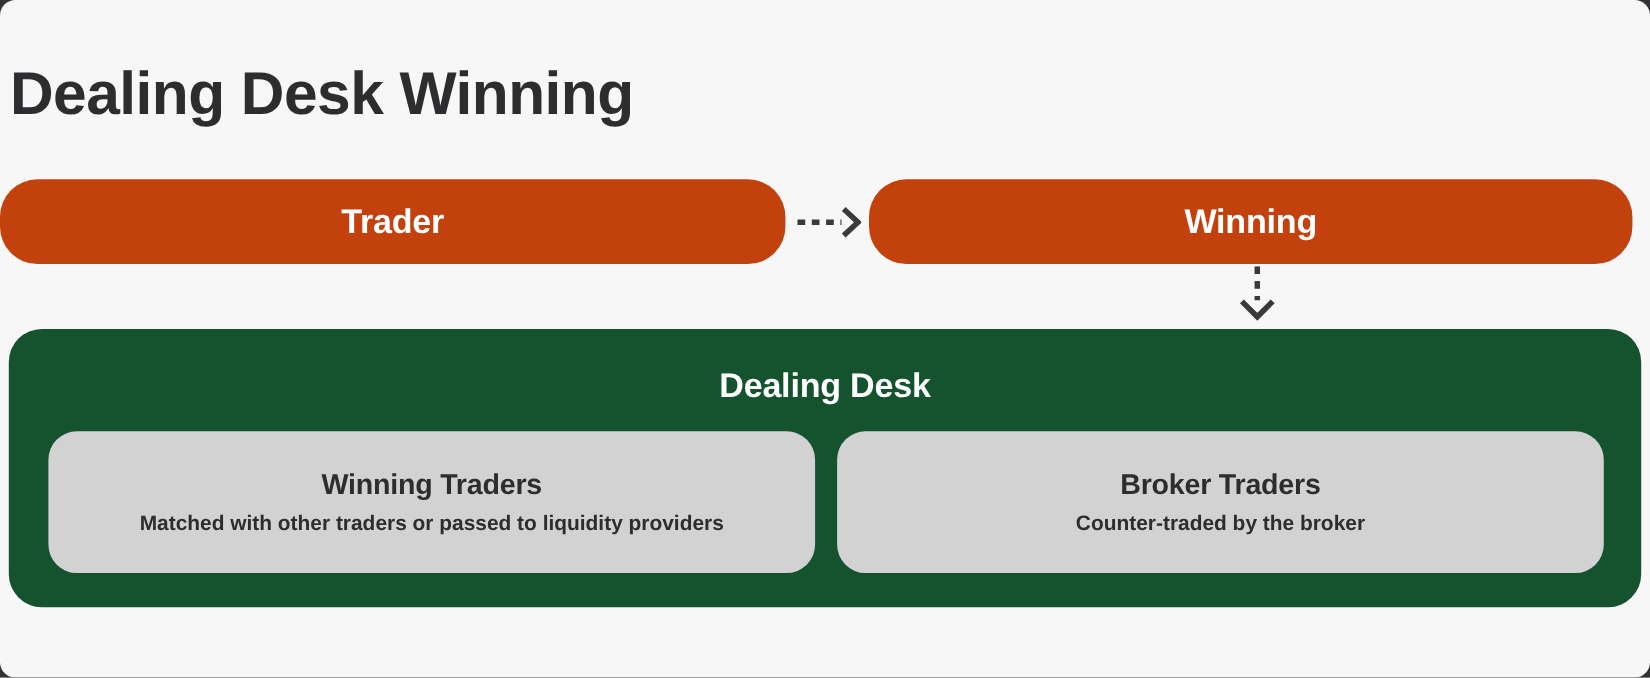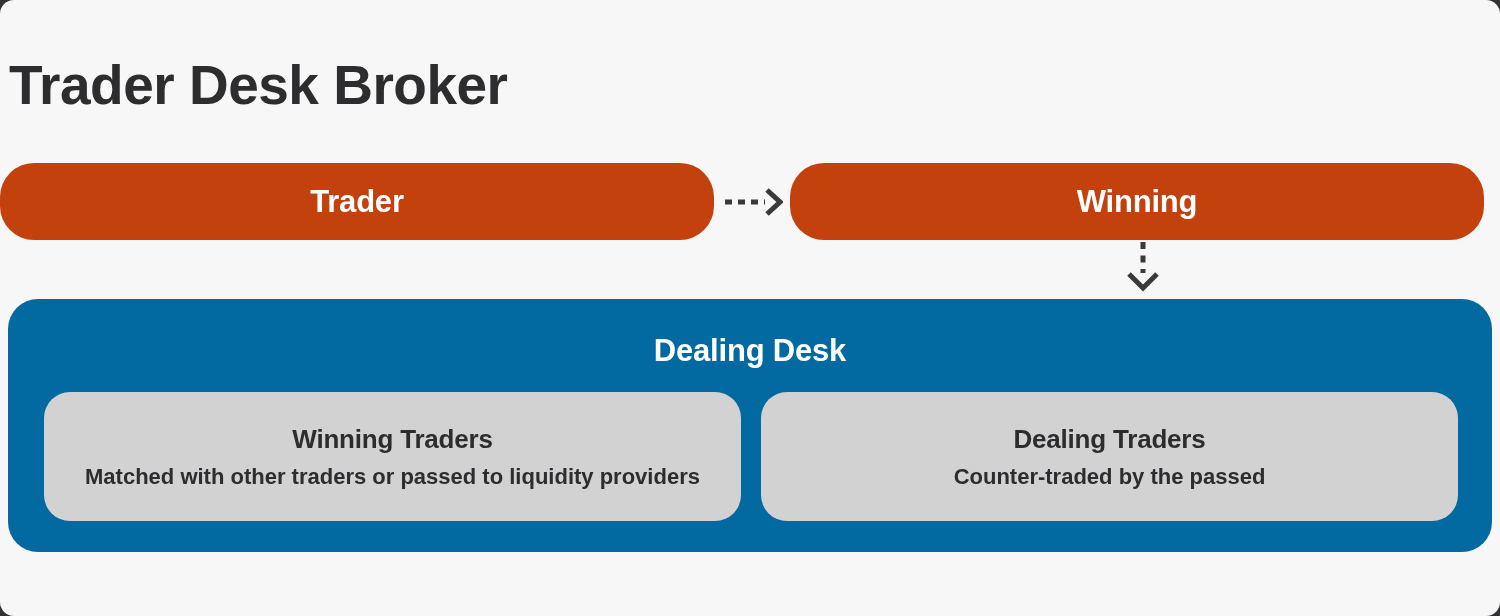--- a/index.html
+++ b/index.html
@@ -63,21 +63,21 @@
     top: 242px;
     width: 34px;
     height: 52px;
   }
   .dealing-desk {
     position: absolute;
     left: 8px;
     top: 299px;
     width: 1484px;
     height: 253px;
-    background: #0369a1;
+    background: #14532d;
     border-radius: 30px;
   }
   .dd-title {
     position: absolute;
     top: 36px;
     left: 0;
     right: 0;
     text-align: center;
     color: #ffffff;
     font-size: 31px;
@@ -107,33 +107,33 @@
     text-align: center;
   }
   .dd-box-title {
     font-size: 26px;
     font-weight: 700;
     color: #2d2d2f;
     line-height: 1;
     letter-spacing: -0.2px;
   }
   .dd-box-sub {
-    font-size: 22px;
+    font-size: 19px;
     font-weight: 700;
     color: #2d2d2f;
     line-height: 1;
   }
   svg .stroke { stroke: #3a3a3c; stroke-width: 5; fill: none; }
 </style>
 </head>
 <body>
 
 <div class="page">
 
-  <h1 class="page-title">Trader Desk Broker</h1>
+  <h1 class="page-title">Dealing Desk Winning</h1>
 
   <div class="node node-trader">
     <span class="node-label">Trader</span>
   </div>
 
   <div class="arrow-right-wrap">
     <svg width="60" height="30" viewBox="0 0 60 30" aria-hidden="true">
       <line class="stroke" x1="2" y1="15" x2="42" y2="15" stroke-dasharray="7 6"></line>
       <polyline class="stroke" points="44,3 57,15 44,27" stroke-linejoin="miter"></polyline>
     </svg>
@@ -151,19 +151,19 @@
   </div>
 
   <div class="dealing-desk">
     <div class="dd-title">Dealing Desk</div>
     <div class="dd-boxes">
       <div class="dd-box">
         <div class="dd-box-title">Winning Traders</div>
         <div class="dd-box-sub">Matched with other traders or passed to liquidity providers</div>
       </div>
       <div class="dd-box">
-        <div class="dd-box-title">Dealing Traders</div>
-        <div class="dd-box-sub">Counter-traded by the passed</div>
+        <div class="dd-box-title">Broker Traders</div>
+        <div class="dd-box-sub">Counter-traded by the broker</div>
       </div>
     </div>
   </div>
 
 </div>
 
 </body></html>

